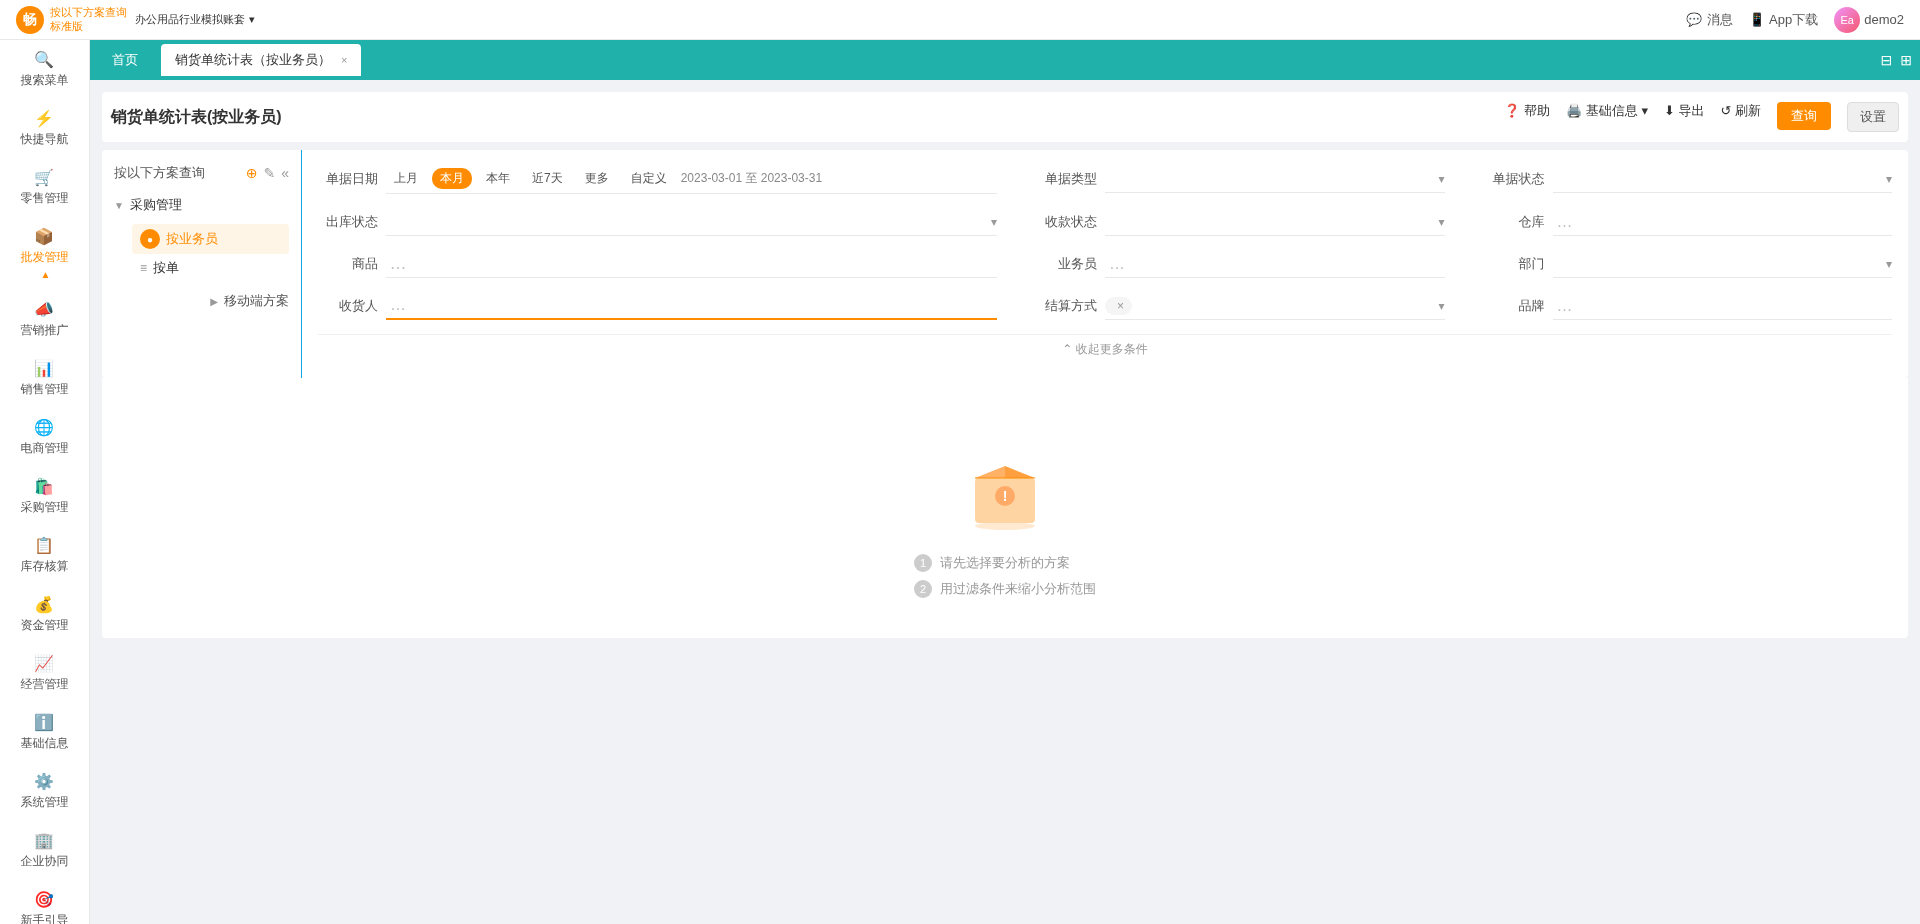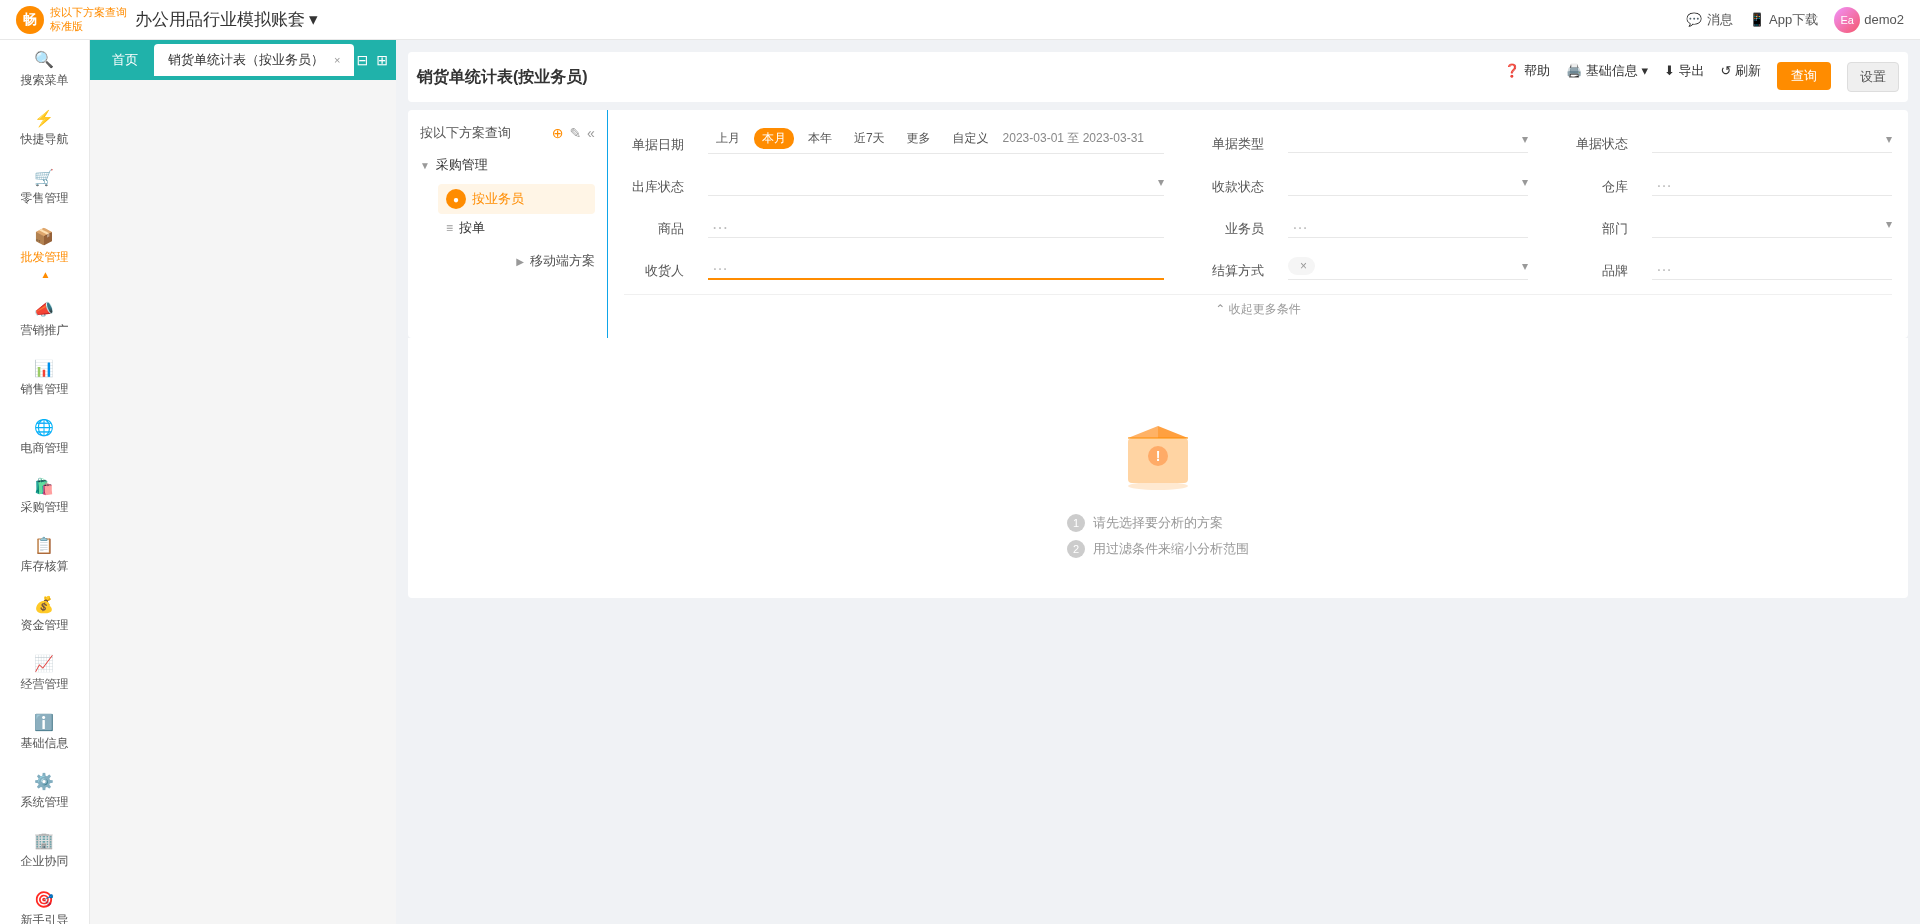--- a/index.html
+++ b/index.html
@@ -13,42 +13,42 @@
       align-items: center;
       justify-content: space-between;
       padding: 0 16px;
       border-bottom: 1px solid #e8e8e8;
       z-index: 100;
     }
     .top-header-left { display: flex; align-items: center; gap: 8px; }
     .logo-area { display: flex; align-items: center; gap: 6px; }
     .logo-icon { width: 28px; height: 28px; background: #ff8c00; border-radius: 50%; display: flex; align-items: center; justify-content: center; color: #fff; font-size: 14px; font-weight: bold; }
     .logo-text { font-size: 11px; color: #ff8c00; line-height: 1.2; }
-    .app-selector { display: flex; align-items: center; gap: 4px; font-size: 17px; color: #333; cursor: pointer; }
+    .app-selector { display: flex; align-items: center; gap: 4px; font-size: 11px; color: #333; cursor: pointer; }
     .top-header-right { display: flex; align-items: center; gap: 16px; font-size: 13px; color: #555; }
     .top-header-right .action-item { display: flex; align-items: center; gap: 4px; cursor: pointer; }
     .avatar { width: 26px; height: 26px; background: #ccc; border-radius: 50%; overflow: hidden; display: flex; align-items: center; justify-content: center; font-size: 11px; color: #fff; background: linear-gradient(135deg, #f093fb, #f5576c); }
 
     
     .main-layout { display: flex; flex: 1; overflow: hidden; }
 
     
     .sidebar { width: 90px; background: #fff; border-right: 1px solid #e8e8e8; display: flex; flex-direction: column; overflow-y: auto; }
     .sidebar-item { padding: 10px 4px; text-align: center; cursor: pointer; font-size: 12px; color: #555; display: flex; flex-direction: column; align-items: center; gap: 3px; }
     .sidebar-item .si-icon { font-size: 16px; }
     .sidebar-item .arrow { font-size: 10px; margin-left: 2px; }
 
     
-    .content-area { flex: 1; display: flex; overflow: hidden; }
+    .content-area { flex: 1; display: flex; flex-direction: column; overflow: hidden; }
 
     
     .tab-bar { height: 40px; background: #20b2aa; display: flex; align-items: center; padding: 0 8px; gap: 2px; }
     .tab { height: 32px; padding: 0 14px; border-radius: 4px 4px 0 0; display: flex; align-items: center; gap: 6px; font-size: 13px; cursor: pointer; }
     .tab.home { background: transparent; color: #fff; }
-    .tab.active { background: #fff; color: #333; }
+    .tab.active { background: #fff; color: #333; margin-left: 7px; }
     .tab .close-btn { font-size: 11px; color: #999; cursor: pointer; margin-left: 4px; }
     .tab-maximize { margin-left: auto; color: #fff; cursor: pointer; font-size: 14px; display: flex; gap: 8px; }
 
     
     .page-content { flex: 1; overflow: auto; background: #f0f2f5; padding: 12px; }
 
     
     .page-title-bar { background: #fff; padding: 10px 9px; display: flex; align-items: center; justify-content: space-between; margin-bottom: 8px; border-radius: 4px; }
     .page-title { font-size: 16px; font-weight: bold; color: #333; }
     .action.btn-primary { background: #ff8c00; color: #fff; padding: 5px 14px; border-radius: 4px; font-size: 13px; }
@@ -67,21 +67,21 @@
     .scheme-sub-item { padding: 5px 8px; cursor: pointer; font-size: 13px; display: flex; align-items: center; gap: 6px; border-radius: 4px; }
     .scheme-sub-item.active { background: #fff5e6; color: #ff8c00; }
     .scheme-sub-item .dot { width: 20px; height: 20px; background: #ff8c00; border-radius: 50%; display: flex; align-items: center; justify-content: center; color: #fff; font-size: 10px; }
     .scheme-sub-item2 { padding: 5px 8px; cursor: pointer; font-size: 13px; display: flex; align-items: center; gap: 6px; }
     .scheme-mobile { padding: 6px 12px; cursor: pointer; font-size: 13px; display: flex; align-items: center; gap: 6px; color: #555; }
     .scheme-mobile .expand-icon { font-size: 10px; color: #999; margin-left: auto; }
 
     
     .filter-area { flex: 1; padding: 14px 16px; }
     .filter-row { display: flex; align-items: center; margin-bottom: 14px; gap: 0; }
-    .filter-item { display: flex; align-items: flex-end; flex: 1; min-width: 0; gap: 16px; }
+    .filter-item { display: flex; align-items: center; flex: 1; min-width: 0; }
     .filter-label { font-size: 13px; color: #555; white-space: nowrap; margin-right: 8px; min-width: 60px; text-align: right; }
     .filter-control { flex: 1; display: flex; align-items: center; border-bottom: 1px solid #e8e8e8; padding: 4px 0; min-height: 28px; }
     .filter-date-row { display: flex; align-items: center; gap: 6px; flex: 1; }
     .date-btn { padding: 2px 8px; border-radius: 3px; font-size: 12px; cursor: pointer; color: #555; border: none; background: transparent; }
     .date-btn.active { background: #ff8c00; color: #fff; border-radius: 10px; }
     .date-range { font-size: 12px; color: #888; }
     .dropdown-arrow { margin-left: auto; color: #999; font-size: 12px; }
     .filter-divider { width: 40px; }
     .dots-btn { font-size: 16px; color: #bbb; cursor: pointer; margin-left: 4px; }
     .clear-tag { background: #f5f5f5; border-radius: 10px; padding: 2px 8px; font-size: 12px; color: #555; display: flex; align-items: center; gap: 4px; }

